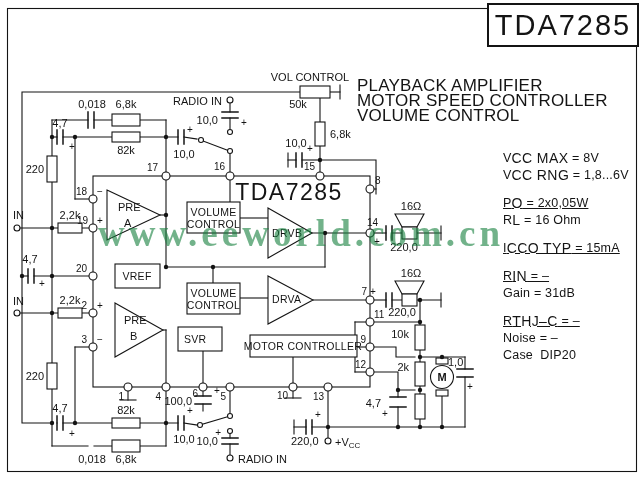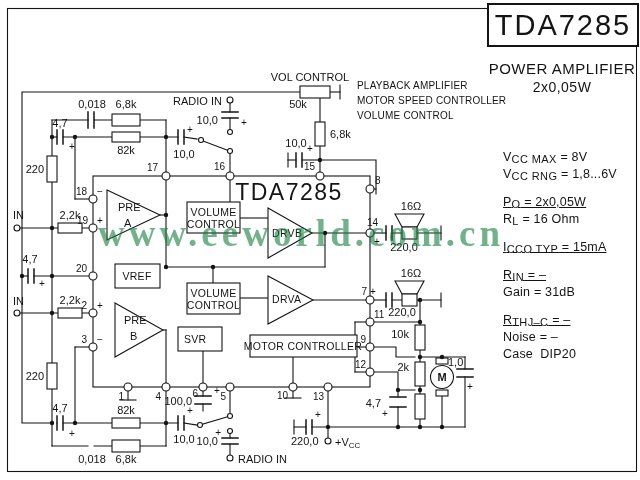--- a/index.html
+++ b/index.html
@@ -17,25 +17,25 @@
   .subts{font-size:8px;}
   .watermark{position:absolute;left:98px;top:212px;z-index:3;pointer-events:none;
              font-family:"Liberation Serif",serif;font-weight:bold;font-size:37px;
              letter-spacing:4px;color:#15803d;opacity:.6;white-space:nowrap;}
   .title-box{position:absolute;left:487px;top:3px;width:148px;height:40px;z-index:4;
              background:#fff;border:2px solid #141414;display:flex;align-items:center;
              justify-content:center;font-size:29px;letter-spacing:2px;}
   .subtitle{position:absolute;left:486px;top:60px;width:152px;z-index:4;text-align:center;
             font-size:15px;letter-spacing:.5px;line-height:18px;}
   .subtitle .pw{font-size:14px;}
-  .descr{position:absolute;left:357px;top:78px;z-index:4;font-size:10px;line-height:15px;
+  .descr{position:absolute;left:357px;top:78px;z-index:4;font-size:17px;line-height:15px;
          letter-spacing:.2px;white-space:nowrap;}
   .specs{position:absolute;left:503px;top:150px;width:134px;z-index:4;}
   .spec-line{font-size:12.5px;height:17px;white-space:pre;letter-spacing:.2px;}
-  .spec-line .s{font-size:11px;vertical-align:-1.5px;letter-spacing:.4px;}
+  .spec-line .s{font-size:14px;vertical-align:-1.5px;letter-spacing:.4px;}
   .gap{margin-top:11px;text-decoration:underline;}
 </style>
 </head>
 <body>
 
 <div class="canvas">
 
   <svg width="640" height="480" viewBox="0 0 640 480">
     <g stroke="#141414" fill="none" stroke-width="1.1" stroke-linecap="square">
 
@@ -388,24 +388,20 @@
       </g>
     </g>
   </svg>
 
   <div class="watermark">www.eeworld.com.cn</div>
 
   <div class="title-box">
     <span>TDA7285</span>
   </div>
 
-  <div class="subtitle">
-    <div>POWER AMPLIFIER</div>
-    <div class="pw">2x0,05W</div>
-  </div>
 
   <div class="descr">
     <div>PLAYBACK AMPLIFIER</div>
     <div>MOTOR SPEED CONTROLLER</div>
     <div>VOLUME CONTROL</div>
   </div>
 
   <div class="specs">
     <div class="spec-line"><span class="b">V</span><span class="s">CC MAX</span><span class="r"> = 8V</span></div>
     <div class="spec-line"><span class="b">V</span><span class="s">CC RNG</span><span class="r"> = 1,8...6V</span></div>

